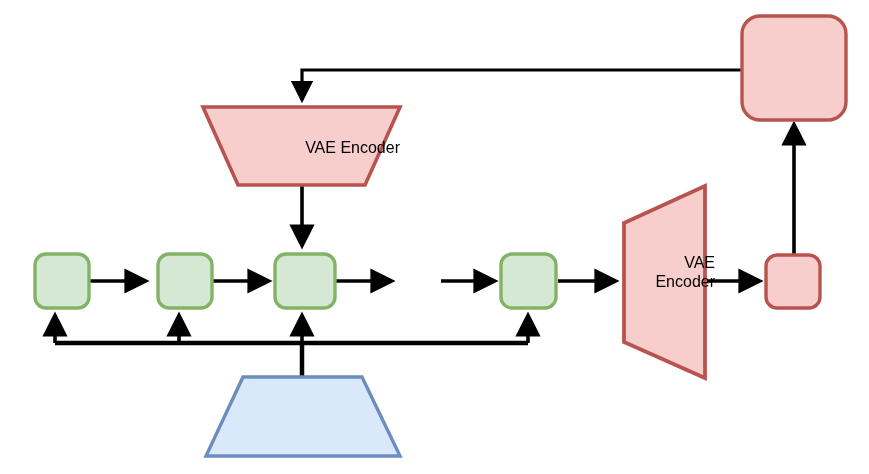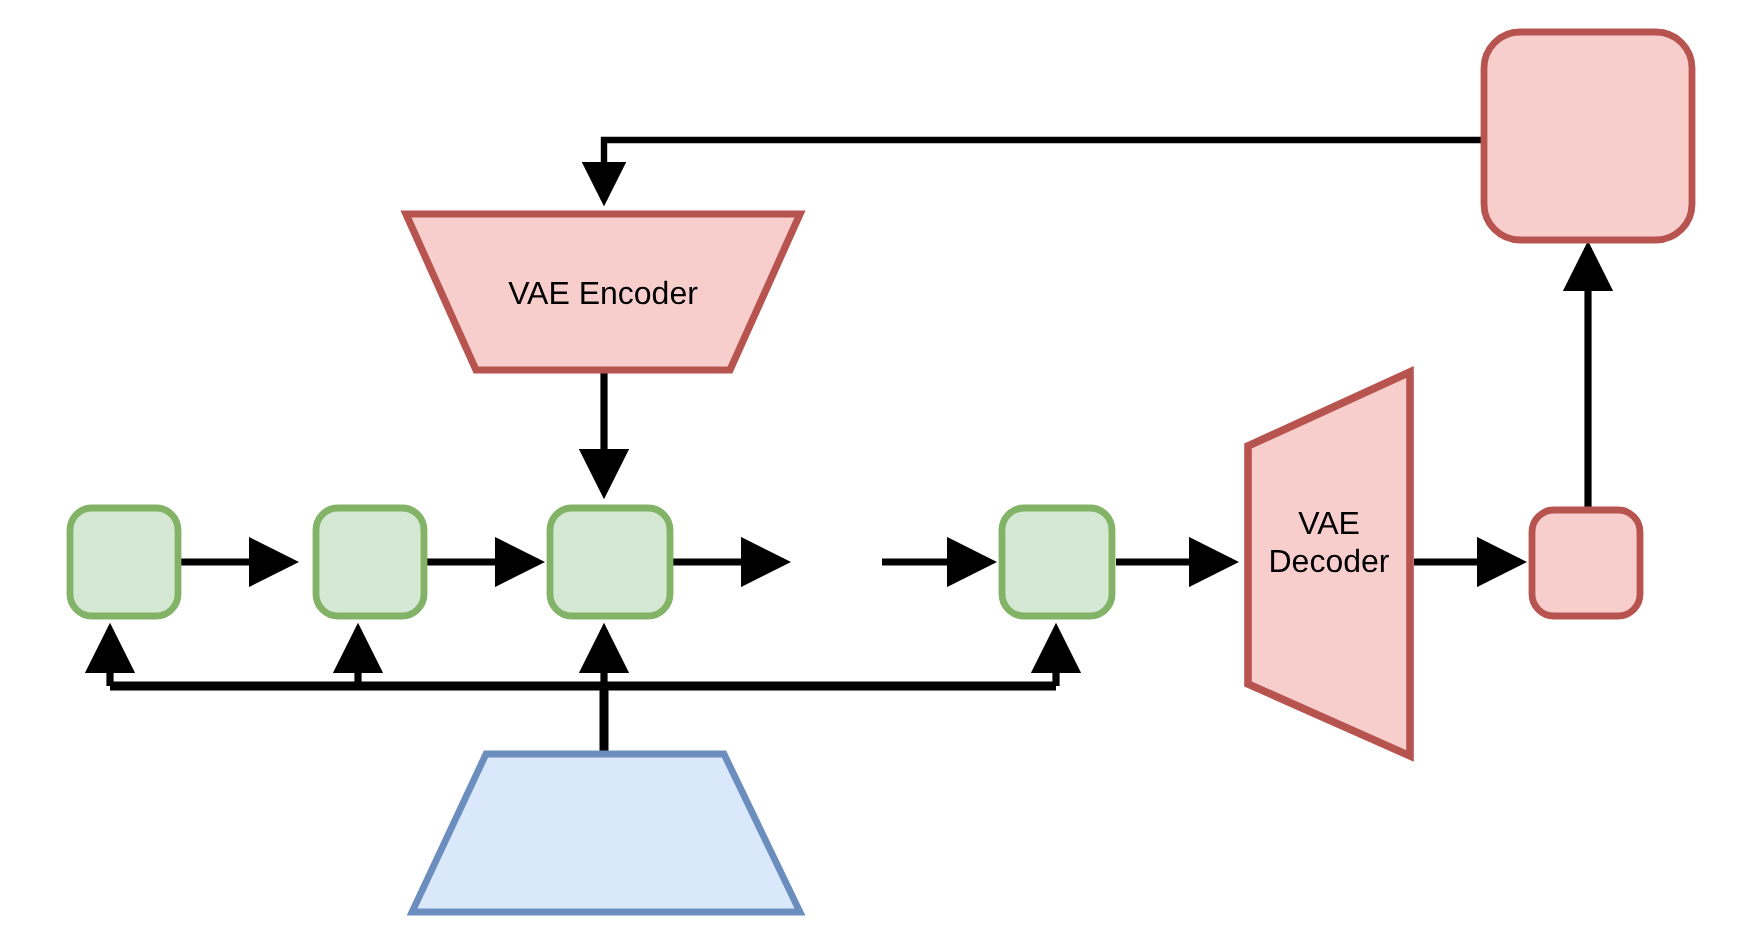--- a/index.html
+++ b/index.html
@@ -20,21 +20,21 @@
     left: 0;
     top: 0;
     width: 869px;
     height: 474px;
   }
   .node-label {
     position: absolute;
     font-family: "Liberation Sans", sans-serif;
     font-size: 16px;
     color: #000000;
-    text-align: center;
+    text-align: right;
     line-height: 19px;
     white-space: pre-line;
     pointer-events: none;
   }
 </style>
 </head>
 <body>
 
 <div id="canvas">
 
@@ -123,15 +123,15 @@
     <g>
       <rect x="501" y="254" width="55" height="54" rx="11" ry="11" fill="#d5e8d4" stroke="#82b366" stroke-width="3.4"></rect>
     </g>
 
   </svg>
 
   <div class="node-label" style="left:203px; top:138px; width:197px;">VAE Encoder</div>
 
 
   <div class="node-label" style="left:614px; top:253px; width:101px;">VAE
-Decoder</div>
+Encoder</div>
 
 </div>
 
 </body></html>

